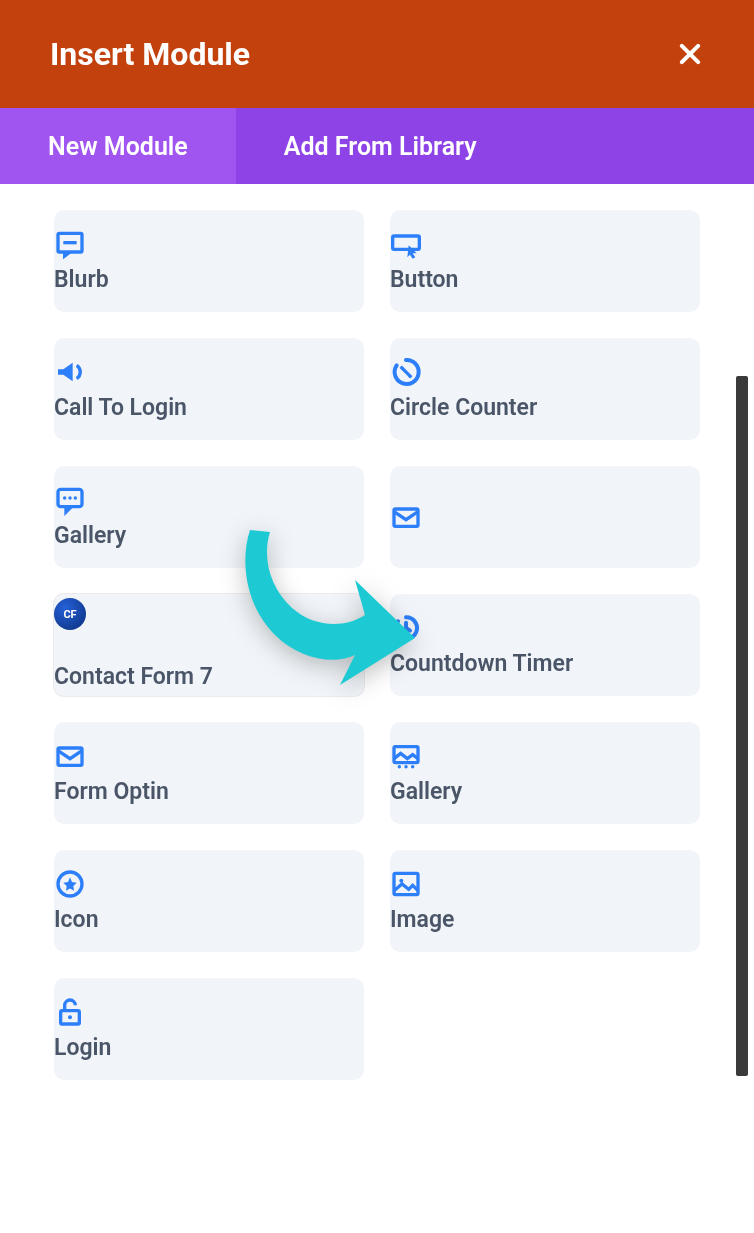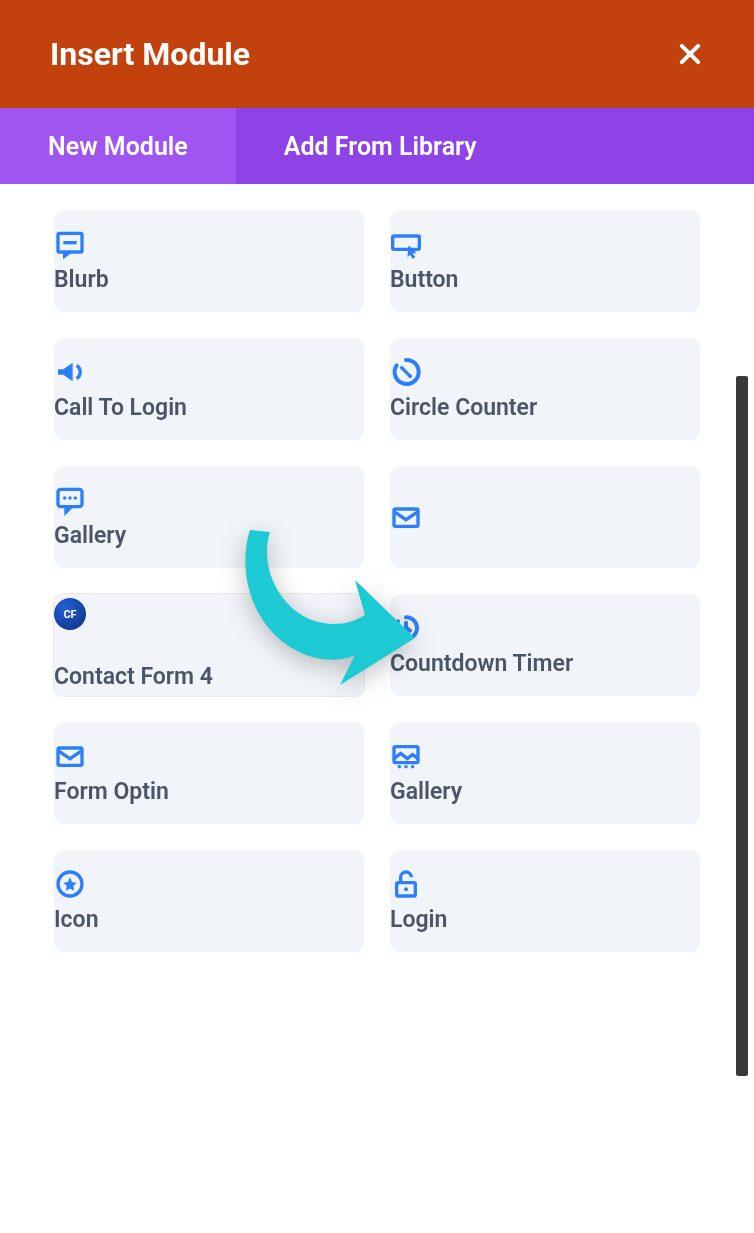--- a/index.html
+++ b/index.html
@@ -220,21 +220,21 @@
         <rect x="3" y="6" width="18" height="13" rx="1"></rect>
         <polyline points="3 8 12 14 21 8"></polyline>
       </svg>
     </span>
   </div>
 
   <div class="module-item highlighted">
     <span class="module-icon">
       <span class="cf7-badge">CF</span>
     </span>
-    <span class="module-label">Contact Form 4</span>
+    <span class="module-label">Contact Form 7</span>
   </div>
 
   <div class="module-item">
     <span class="module-icon">
       <svg viewBox="0 0 24 24" fill="none" stroke="currentColor" stroke-width="3" stroke-linecap="round">
         <path d="M12 4 A8 8 0 1 1 6 7"></path>
         <line x1="12" y1="8" x2="12" y2="12"></line>
         <line x1="12" y1="12" x2="15" y2="14"></line>
       </svg>
     </span>
@@ -269,20 +269,30 @@
   <div class="module-item">
     <span class="module-icon">
       <svg viewBox="0 0 24 24" fill="none" stroke="currentColor" stroke-width="2.5">
         <circle cx="12" cy="12" r="9"></circle>
         <path d="M12 7 L13.5 10.5 L17 11 L14.5 13.5 L15 17 L12 15.3 L9 17 L9.5 13.5 L7 11 L10.5 10.5 Z" fill="currentColor" stroke="none"></path>
       </svg>
     </span>
     <span class="module-label">Icon</span>
   </div>
 
+  <div class="module-item">
+    <span class="module-icon">
+      <svg viewBox="0 0 24 24" fill="none" stroke="currentColor" stroke-width="2.5">
+        <rect x="3" y="4" width="18" height="16" rx="1"></rect>
+        <circle cx="8.5" cy="9.5" r="1.5" fill="currentColor" stroke="none"></circle>
+        <polyline points="3 17 9 12 14 16 17 13 21 17"></polyline>
+      </svg>
+    </span>
+    <span class="module-label">Image</span>
+  </div>
 
   <div class="module-item">
     <span class="module-icon">
       <svg viewBox="0 0 24 24" fill="none" stroke="currentColor" stroke-width="2.5">
         <rect x="5" y="11" width="14" height="10" rx="1"></rect>
         <path d="M8 11 L8 7 A4 4 0 0 1 16 7"></path>
         <circle cx="12" cy="16" r="1.5" fill="currentColor" stroke="none"></circle>
       </svg>
     </span>
     <span class="module-label">Login</span>

